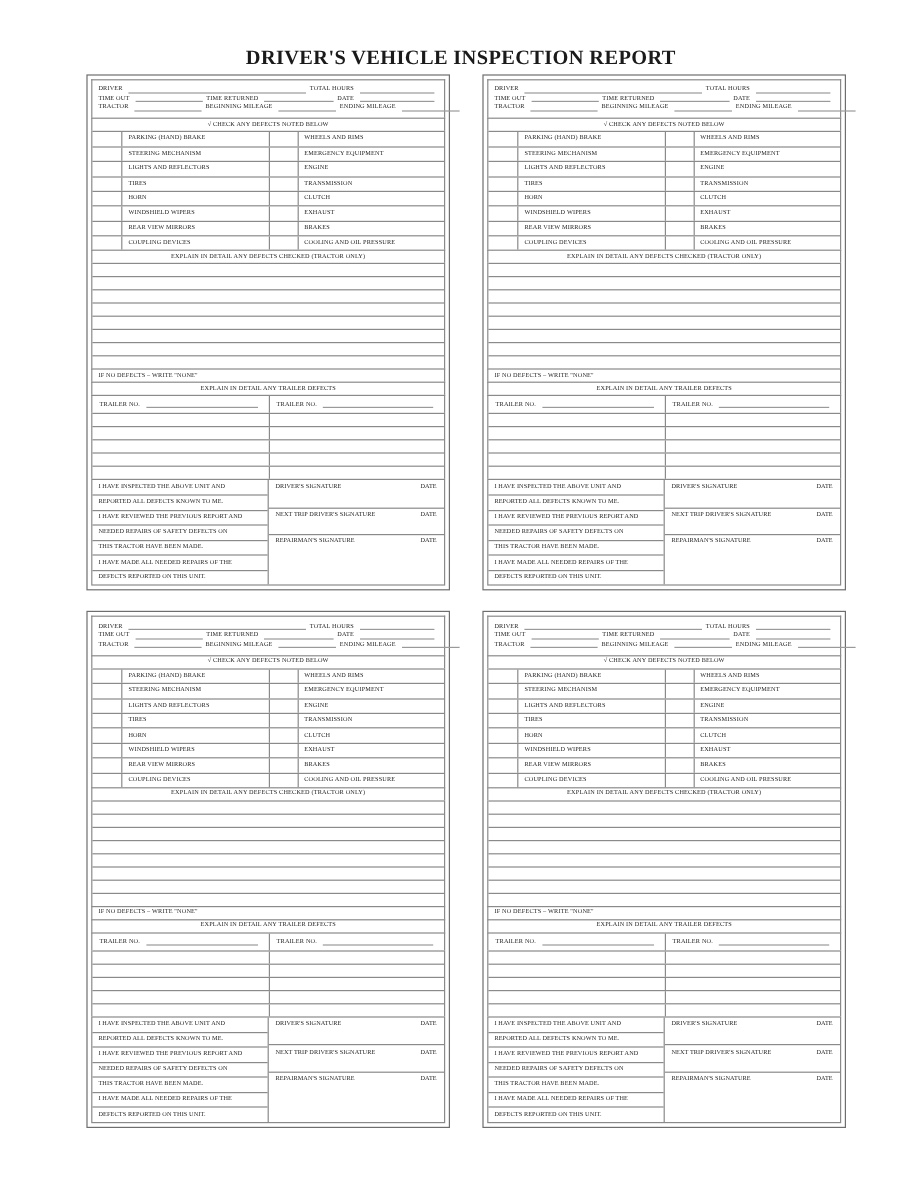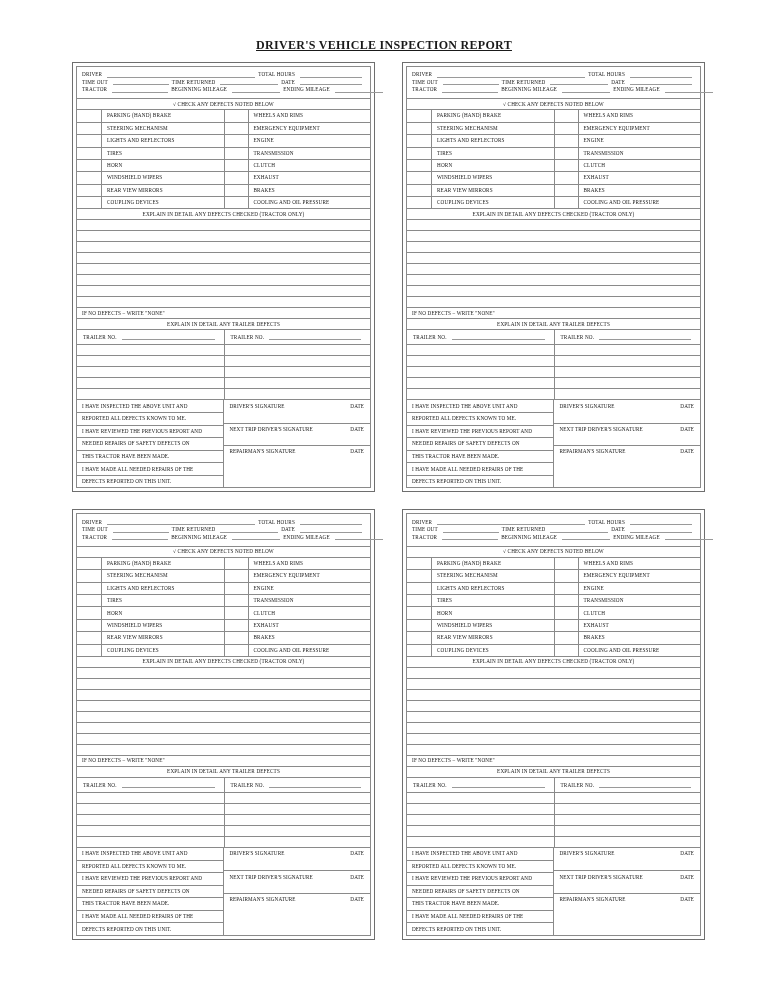--- a/index.html
+++ b/index.html
@@ -10,26 +10,25 @@
   body {
     width: 768px; height: 994px;
     font-family: "Liberation Serif", "DejaVu Serif", serif;
     color: #1a1a1a;
     position: relative;
     overflow: hidden;
   }
   .page-title {
     text-align: center;
     font-weight: bold;
-    font-size: 12px;
+    font-size: 17px;
     letter-spacing: 0.3px;
     padding-top: 38px;
     margin: 0 0 14px 0;
     font-family: "Liberation Serif", "DejaVu Serif", serif;
-    text-decoration: underline;
   }
   .forms-grid {
     position: absolute;
     top: 62px; left: 72px;
     width: 634px;
     display: flex;
     flex-wrap: wrap;
     gap: 17px 27px;
   }
   .form-card {

